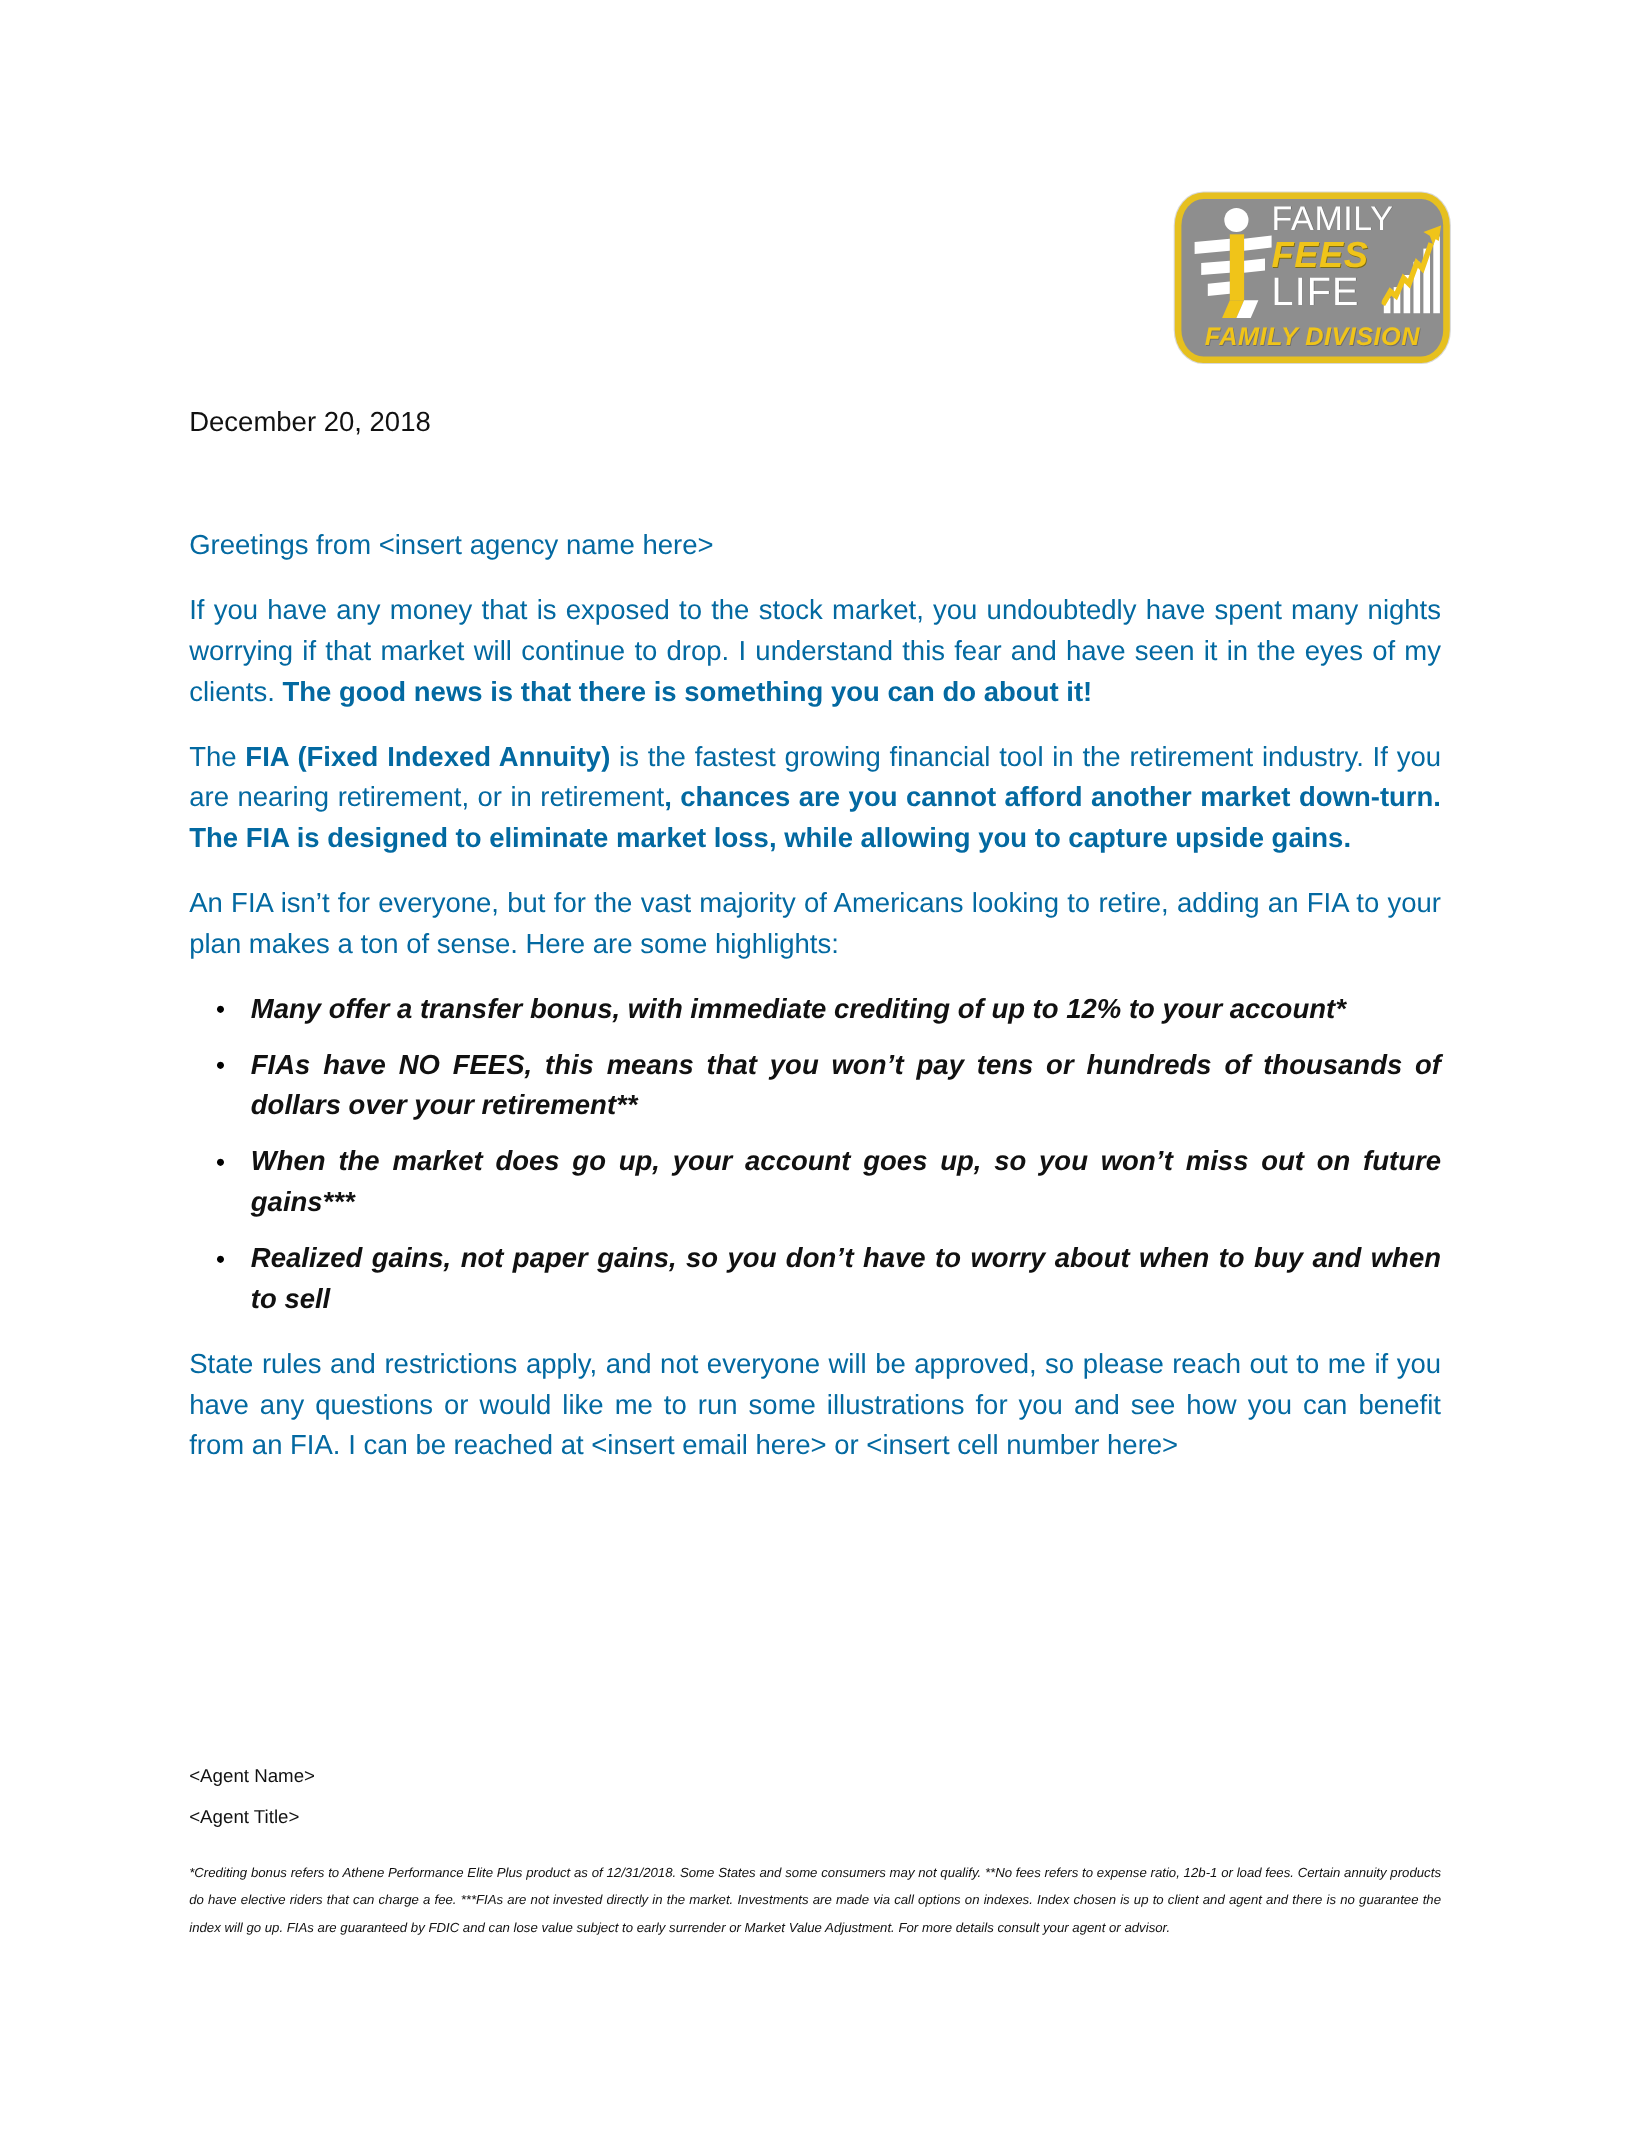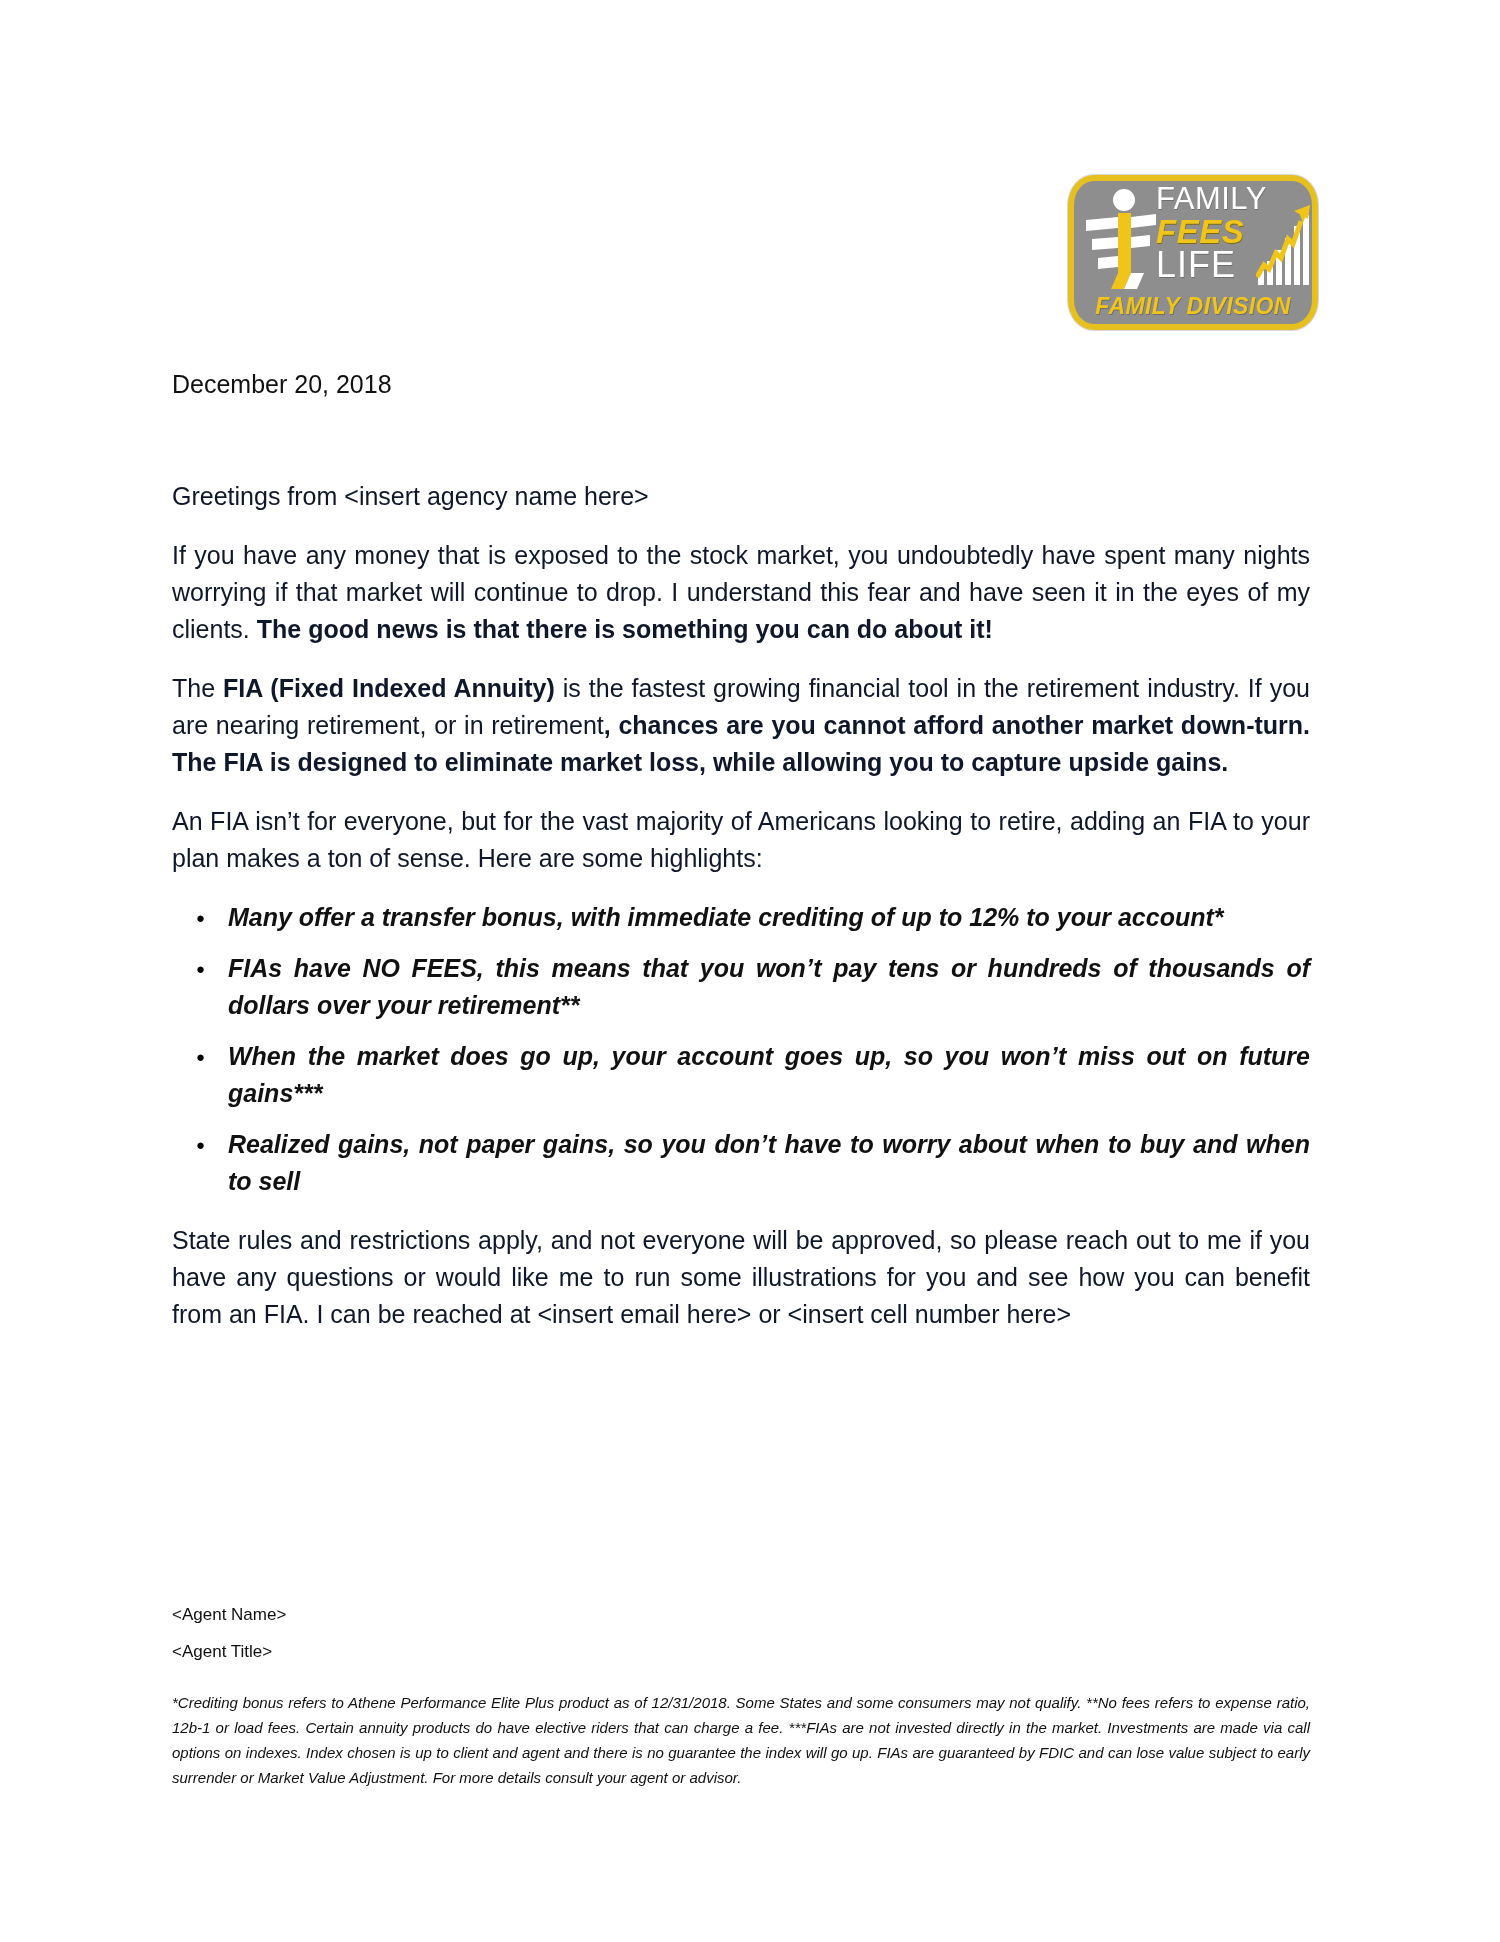--- a/index.html
+++ b/index.html
@@ -127,21 +127,21 @@
     left: 172px;
     top: 478px;
     width: 1138px;
   }
 
   p.para {
     margin: 0 0 22px 0;
     font-size: 25px;
     line-height: 37px;
     text-align: justify;
-    color: #0f172a;
+    color: #0369a1;
   }
   p.para.left { text-align: left; }
   p.para b { font-weight: bold; }
 
   ul.highlights {
     margin: 6px 0 22px 0;
     padding: 0 0 0 52px;
     list-style: none;
   }
   ul.highlights li {
@@ -174,21 +174,21 @@
     font-size: 17px;
     line-height: 37px;
     color: #111;
   }
 
   .footnote {
     position: absolute;
     left: 172px;
     top: 1690px;
     width: 1138px;
-    font-size: 15px;
+    font-size: 12px;
     line-height: 25px;
     font-style: italic;
     text-align: justify;
     color: #111;
   }
 </style>
 </head>
 <body>
 
 <div class="page">

